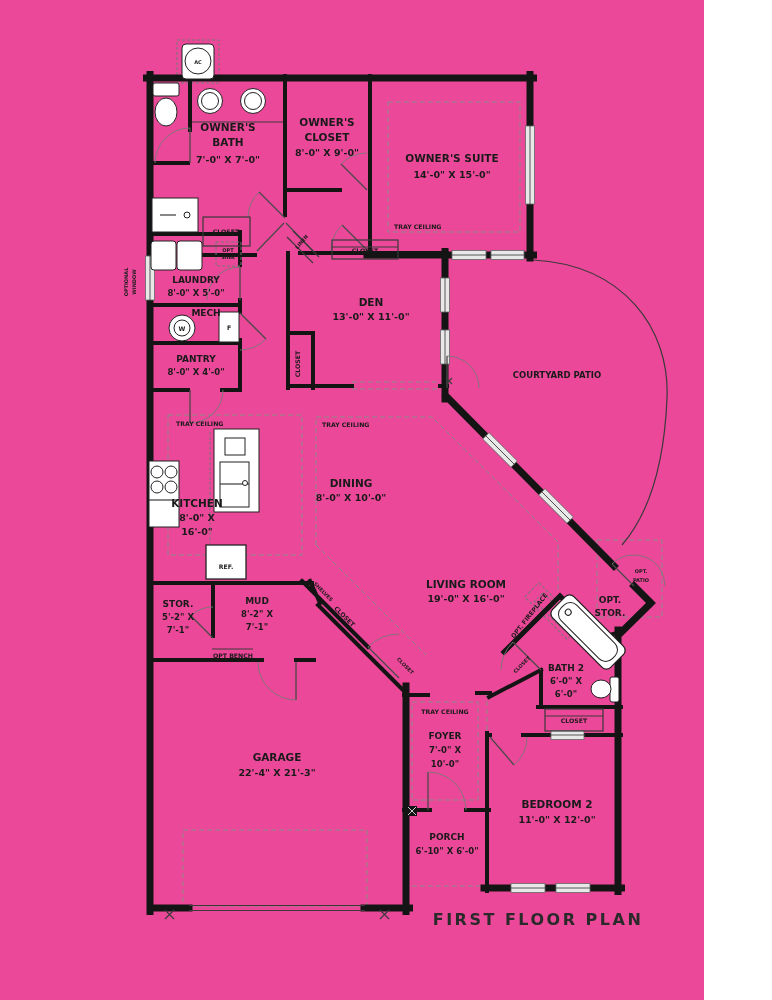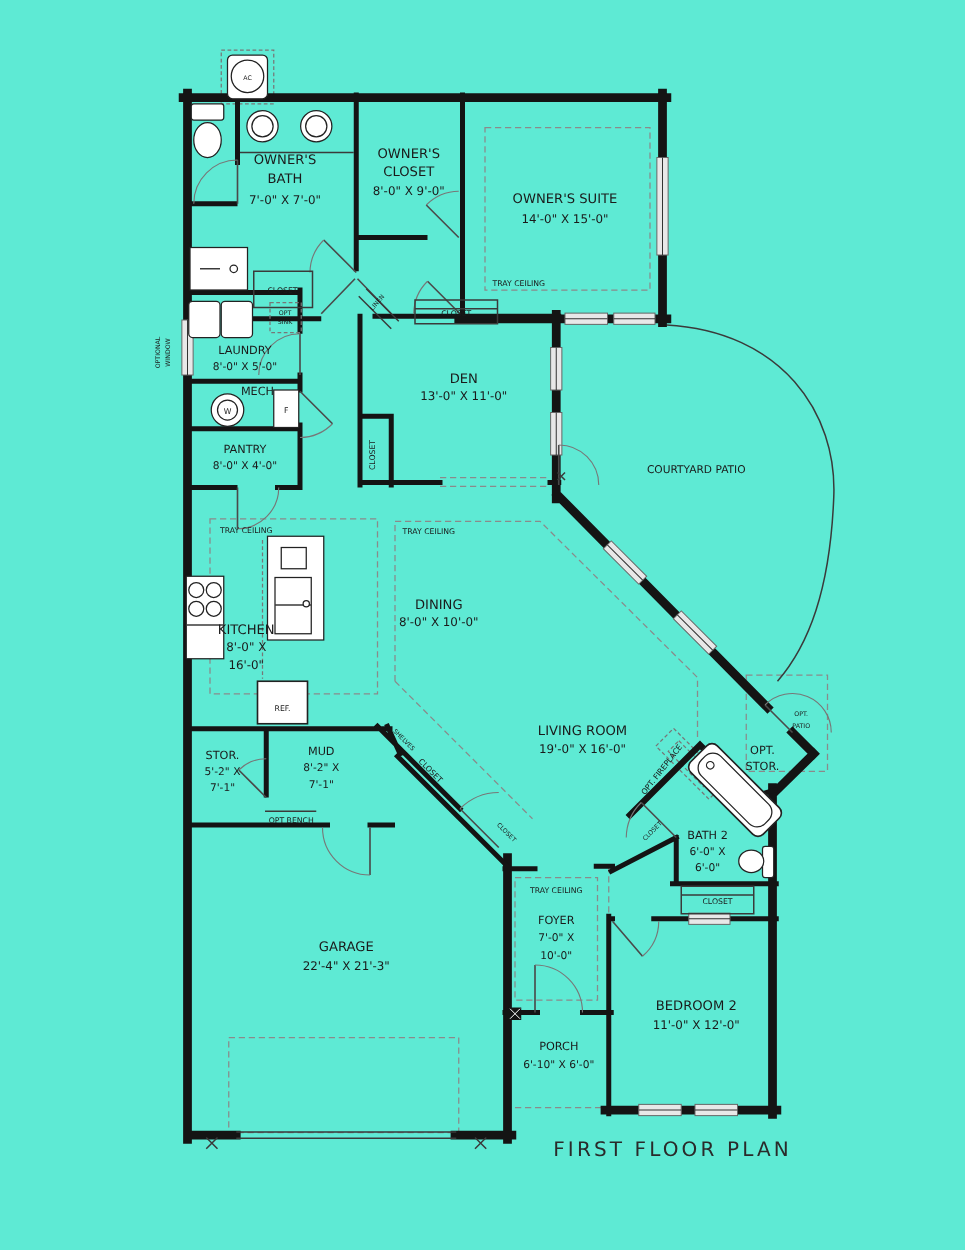--- a/index.html
+++ b/index.html
@@ -1,16 +1,16 @@
 <!DOCTYPE html>
 <html><head>
 <meta charset="utf-8">
 <style>
   html,body{margin:0;padding:0;background:#fff;}
-  #canvas{position:relative;width:772px;height:1000px;background:#5eead4;font-family:"DejaVu Sans",sans-serif;}
+  #canvas{position:relative;width:704px;height:1000px;background:#ec4899;font-family:"DejaVu Sans",sans-serif;font-weight:bold;}
   svg{position:absolute;left:0;top:0;}
   svg text{font-family:"DejaVu Sans",sans-serif;fill:#1a1a1a;}
   .w7{stroke:#141414;stroke-width:7;fill:none;stroke-linecap:square;}
   .w5{stroke:#141414;stroke-width:5;fill:none;stroke-linecap:square;}
   .w4{stroke:#141414;stroke-width:4;fill:none;stroke-linecap:square;}
   .thin{stroke:#3a3a3a;stroke-width:1.2;fill:none;}
   .leaf{stroke:#4a4a4a;stroke-width:1.3;fill:none;}
   .door{stroke:#777;stroke-width:0.9;fill:none;}
   .dash{stroke:#8a8a8a;stroke-width:1;fill:none;stroke-dasharray:5 3;}
   .dashd{stroke:#777;stroke-width:1;fill:none;stroke-dasharray:3 2;}

